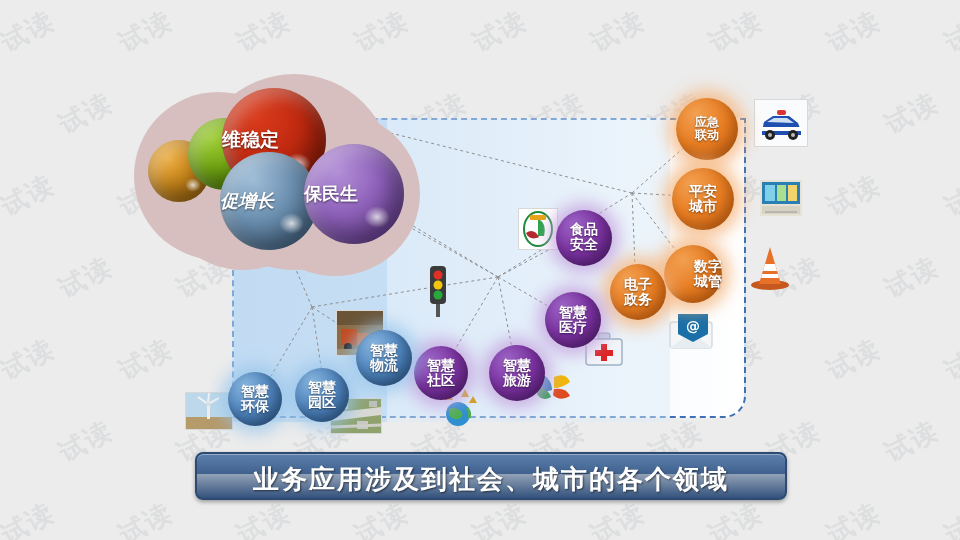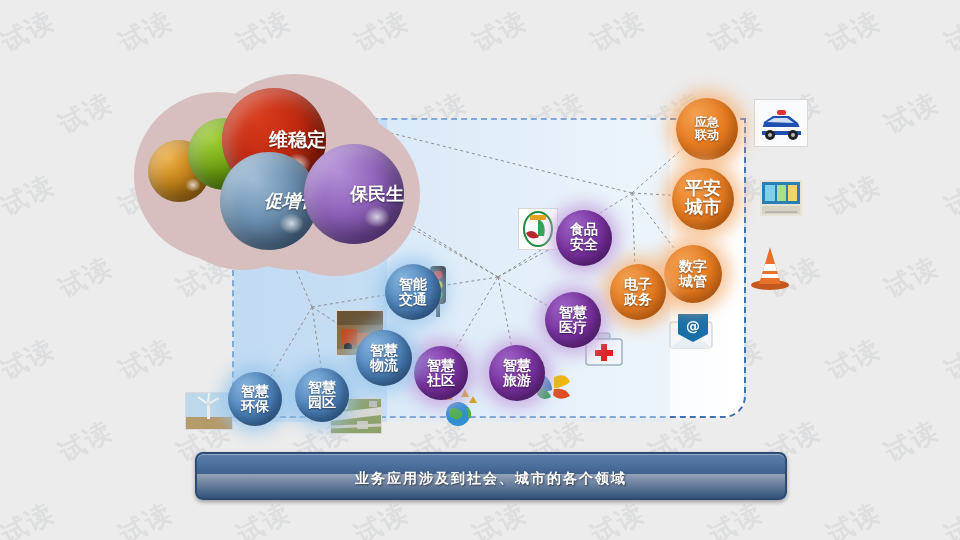--- a/index.html
+++ b/index.html
@@ -49,21 +49,21 @@
   
   #links{position:absolute;left:0;top:0;width:960px;height:540px;}
 
   
   .cloud{
     position:absolute;border-radius:50%;
     background:#d8bfbf;
   }
   .sphere{
     position:absolute;border-radius:50%;
-    display:flex;align-items:center;justify-content:flex-end;
+    display:flex;align-items:center;justify-content:flex-start;
     color:#fff;font-weight:bold;
     text-shadow:0 1px 2px rgba(0,0,0,.55);
     box-shadow:inset -10px -12px 22px rgba(0,0,0,.35), inset 8px 9px 16px rgba(255,255,255,.32);
     white-space:nowrap;
   }
   .sph-gold{background:radial-gradient(circle at 34% 30%,#e8a83a 0%,#cf8a1a 45%,#8e5a0c 100%);}
   .sph-green{background:radial-gradient(circle at 34% 28%,#9ccb32 0%,#72a812 45%,#3d6b06 100%);}
   .sph-red{background:radial-gradient(circle at 34% 28%,#d93b1c 0%,#c12a10 42%,#7d1503 100%);}
   .sph-blue{background:radial-gradient(circle at 34% 28%,#9dbcd6 0%,#6d91b2 42%,#3a5a79 100%);}
   .sph-purple{background:radial-gradient(circle at 34% 28%,#b28ed6 0%,#9063bc 42%,#5b3486 100%);}
@@ -101,21 +101,21 @@
   
   #banner{
     position:absolute;left:195px;top:452px;width:588px;height:44px;
     border-radius:8px;
     background:linear-gradient(to bottom,#5b80ad 0%,#41618d 45%,#38578180 46%,#33527d 100%);
     border:2px solid #2c4a72;
     box-shadow:0 2px 4px rgba(0,0,0,.35), inset 0 1px 0 rgba(255,255,255,.35);
     display:flex;align-items:center;justify-content:center;
   }
   #banner span{
-    color:#ffffff;font-size:14px;font-weight:bold;letter-spacing:2px;
+    color:#ffffff;font-size:26px;font-weight:bold;letter-spacing:2px;
     text-shadow:1px 1px 2px rgba(0,0,0,.55);
     margin-top:6px;
   }
 </style>
 </head>
 <body>
 
 <div id="watermark">
     <span style="left: 0px; top: 14px;">试读</span>
     <span style="left: 118px; top: 14px;">试读</span>
@@ -373,25 +373,25 @@
       <path d="M22 9 Q34 4 38 14 Q30 20 22 20 Z" fill="#f2b705"></path>
       <path d="M22 21 Q34 19 38 28 Q28 34 21 27 Z" fill="#e04a1f"></path>
       <path d="M6 18 Q17 22 19 29 Q10 34 5 26 Z" fill="#2f9e4f"></path>
     </svg>
   </div>
 
   <div class="node orange" style="left:676px;top:98px;width:62px;height:62px;font-size:12px;">
     <span>应急</span>
     <span>联动</span>
   </div>
-  <div class="node orange" style="left:672px;top:168px;width:62px;height:62px;font-size:18px;font-family:Liberation Mono, monospace;">
+  <div class="node orange" style="left:672px;top:168px;width:62px;height:62px;font-size:14px;">
     <span>平安</span>
     <span>城市</span>
   </div>
-  <div class="node orange" style="left:664px;top:245px;width:58px;height:58px;font-size:14px;">
+  <div class="node orange" style="left:664px;top:245px;width:58px;height:58px;font-size:14px;align-items:flex-end;">
     <span>数字</span>
     <span>城管</span>
   </div>
   <div class="node orange" style="left:610px;top:264px;width:56px;height:56px;font-size:14px;">
     <span>电子</span>
     <span>政务</span>
   </div>
 
   <div class="node purple" style="left:556px;top:210px;width:56px;height:56px;font-size:14px;font-family:Liberation Serif, serif;">
     <span>食品</span>
@@ -403,24 +403,20 @@
   </div>
   <div class="node purple" style="left:489px;top:345px;width:56px;height:56px;font-size:14px;">
     <span>智慧</span>
     <span>旅游</span>
   </div>
   <div class="node purple" style="left:414px;top:346px;width:54px;height:54px;font-size:14px;">
     <span>智慧</span>
     <span>社区</span>
   </div>
 
-  <div class="node blue" style="left:385px;top:264px;width:56px;height:56px;font-size:14px;">
-    <span>智能</span>
-    <span>交通</span>
-  </div>
   <div class="node blue" style="left:356px;top:330px;width:56px;height:56px;font-size:14px;">
     <span>智慧</span>
     <span>物流</span>
   </div>
   <div class="node blue" style="left:295px;top:368px;width:54px;height:54px;font-size:14px;">
     <span>智慧</span>
     <span>园区</span>
   </div>
   <div class="node blue" style="left:228px;top:372px;width:54px;height:54px;font-size:14px;">
     <span>智慧</span>

